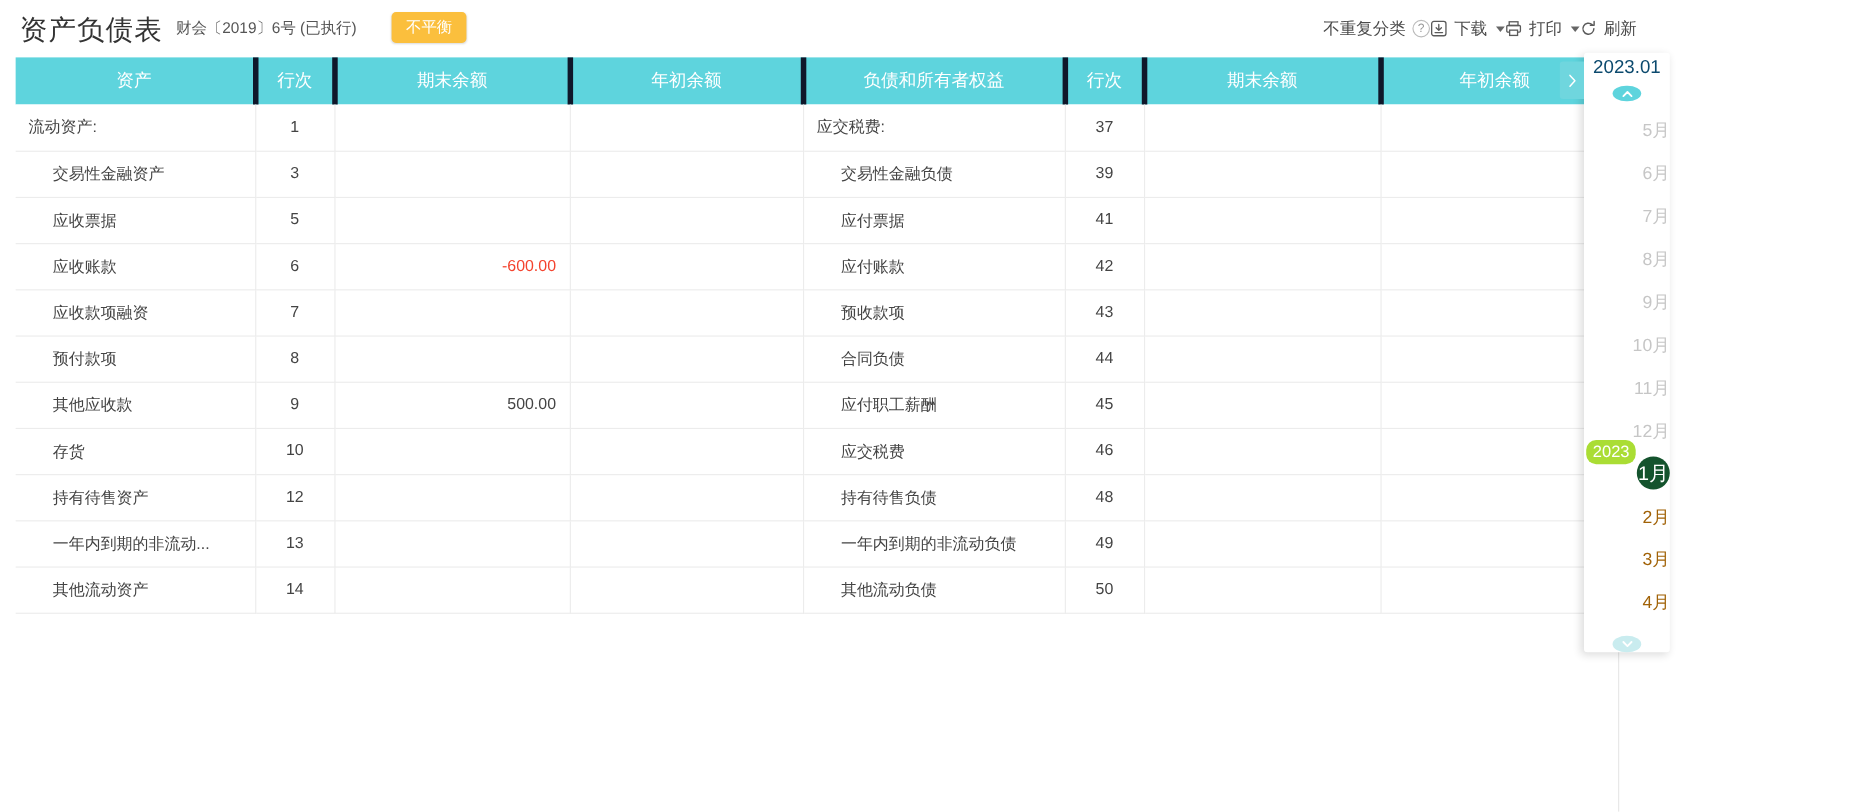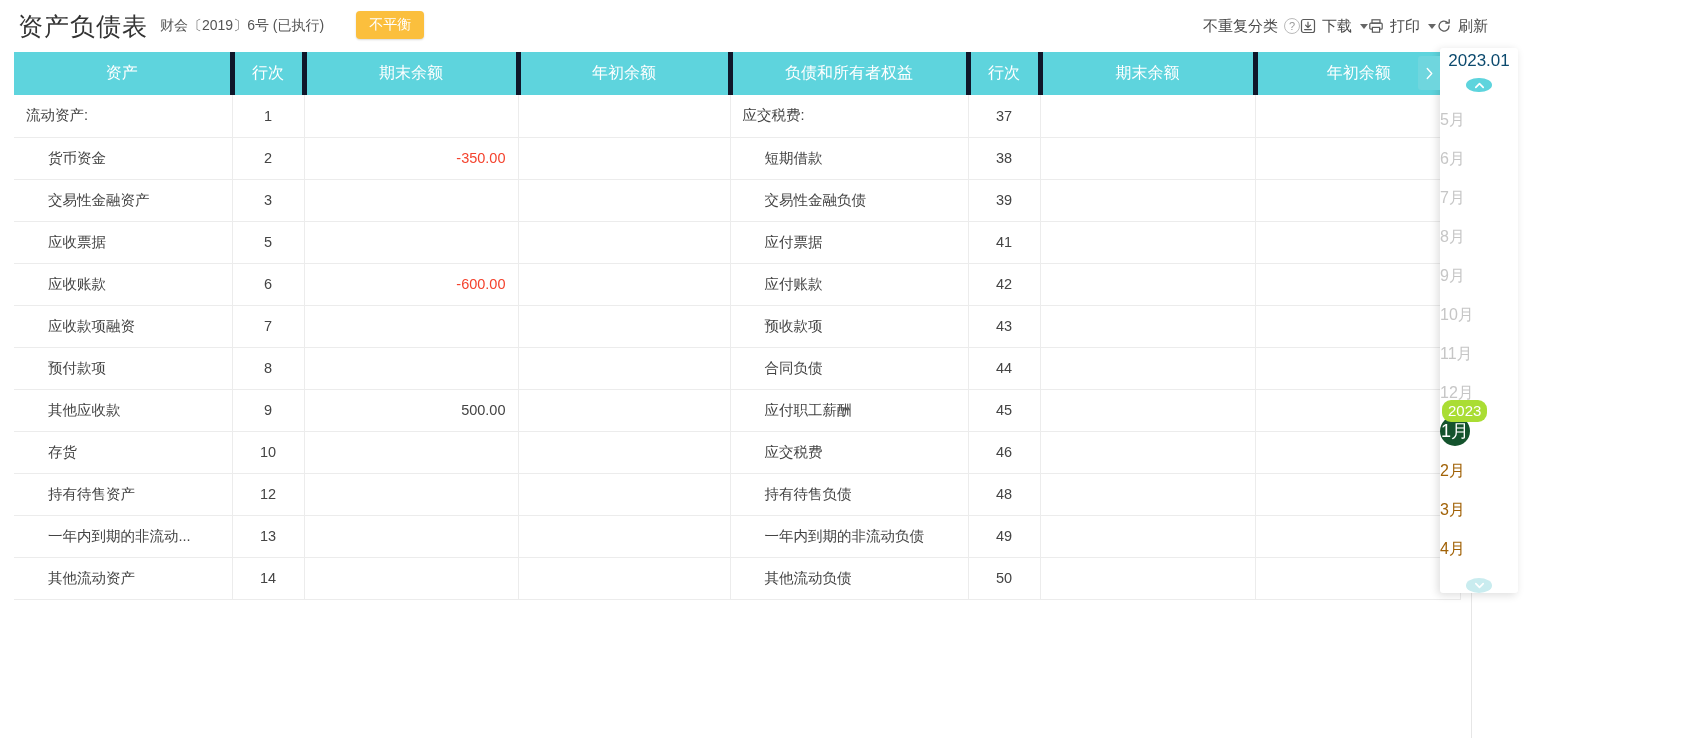--- a/index.html
+++ b/index.html
@@ -204,21 +204,21 @@
     align-items: center;
     justify-content: flex-start;
     gap: 0;
   }
   .month-item {
     height: 39px;
     line-height: 39px;
     font-size: 16px;
     color: #c6c6c6;
     width: 100%;
-    text-align: left;
+    text-align: right;
     position: relative;
     cursor: pointer;
   }
   .month-item.dark { color: #a16207; }
   .month-item.current {
     color: #ffffff;
   }
   .month-item.current .bubble {
     display: inline-flex;
     align-items: center;
@@ -324,30 +324,20 @@
             <td class="label">流动资产:</td>
             <td class="rownum">1</td>
             <td class="amount"></td>
             <td class="amount"></td>
             <td class="label">应交税费:</td>
             <td class="rownum">37</td>
             <td class="amount"></td>
             <td class="amount"></td>
           </tr>
           <tr>
-            <td class="label indent">货币资金</td>
-            <td class="rownum">2</td>
-            <td class="amount neg">-350.00</td>
-            <td class="amount"></td>
-            <td class="label indent">短期借款</td>
-            <td class="rownum">38</td>
-            <td class="amount"></td>
-            <td class="amount"></td>
-          </tr>
-          <tr>
             <td class="label indent">交易性金融资产</td>
             <td class="rownum">3</td>
             <td class="amount"></td>
             <td class="amount"></td>
             <td class="label indent">交易性金融负债</td>
             <td class="rownum">39</td>
             <td class="amount"></td>
             <td class="amount"></td>
           </tr>
           <tr>

